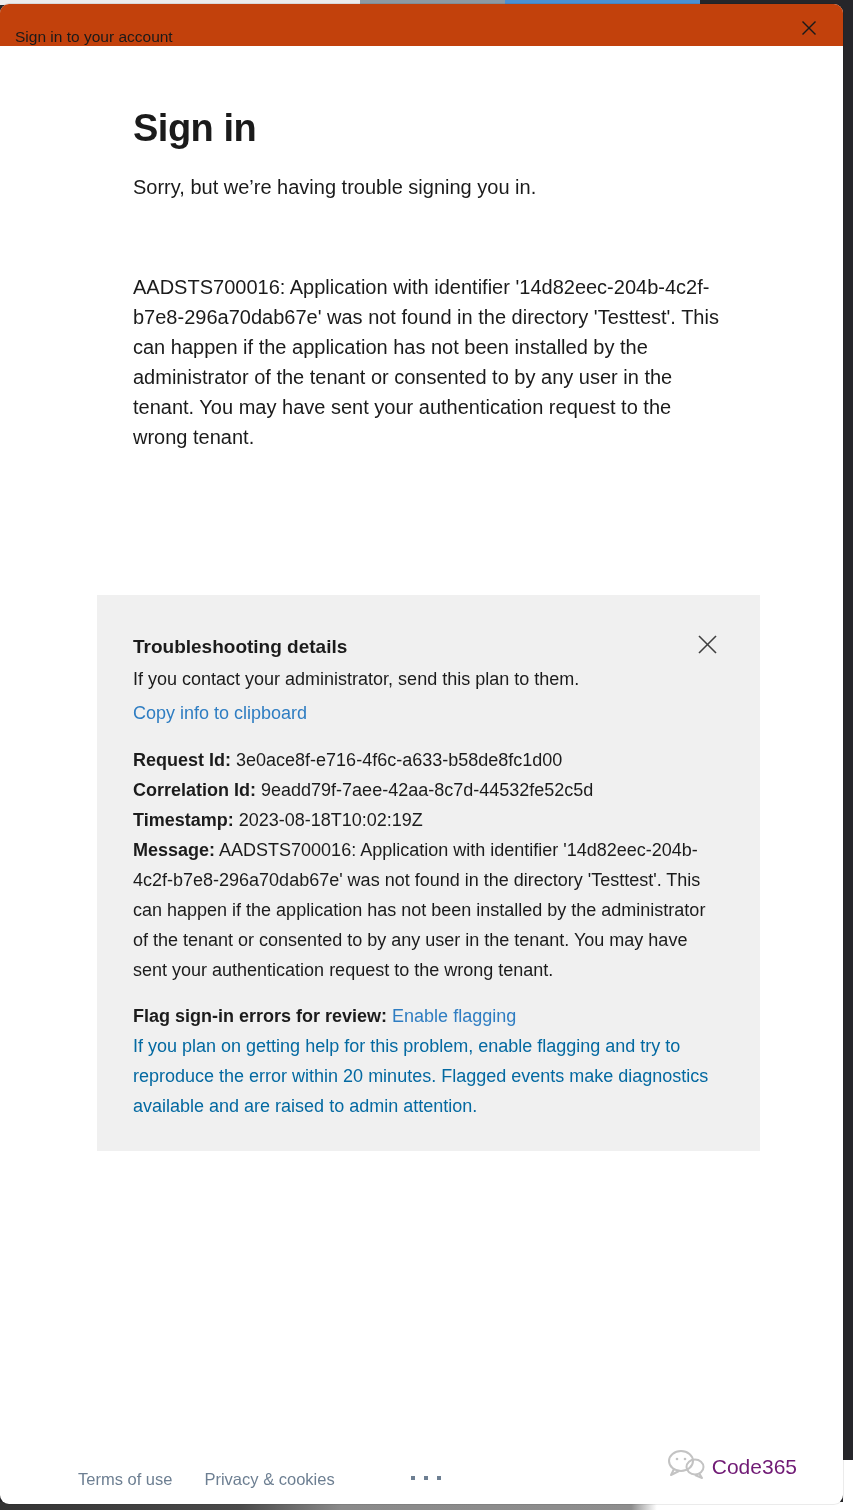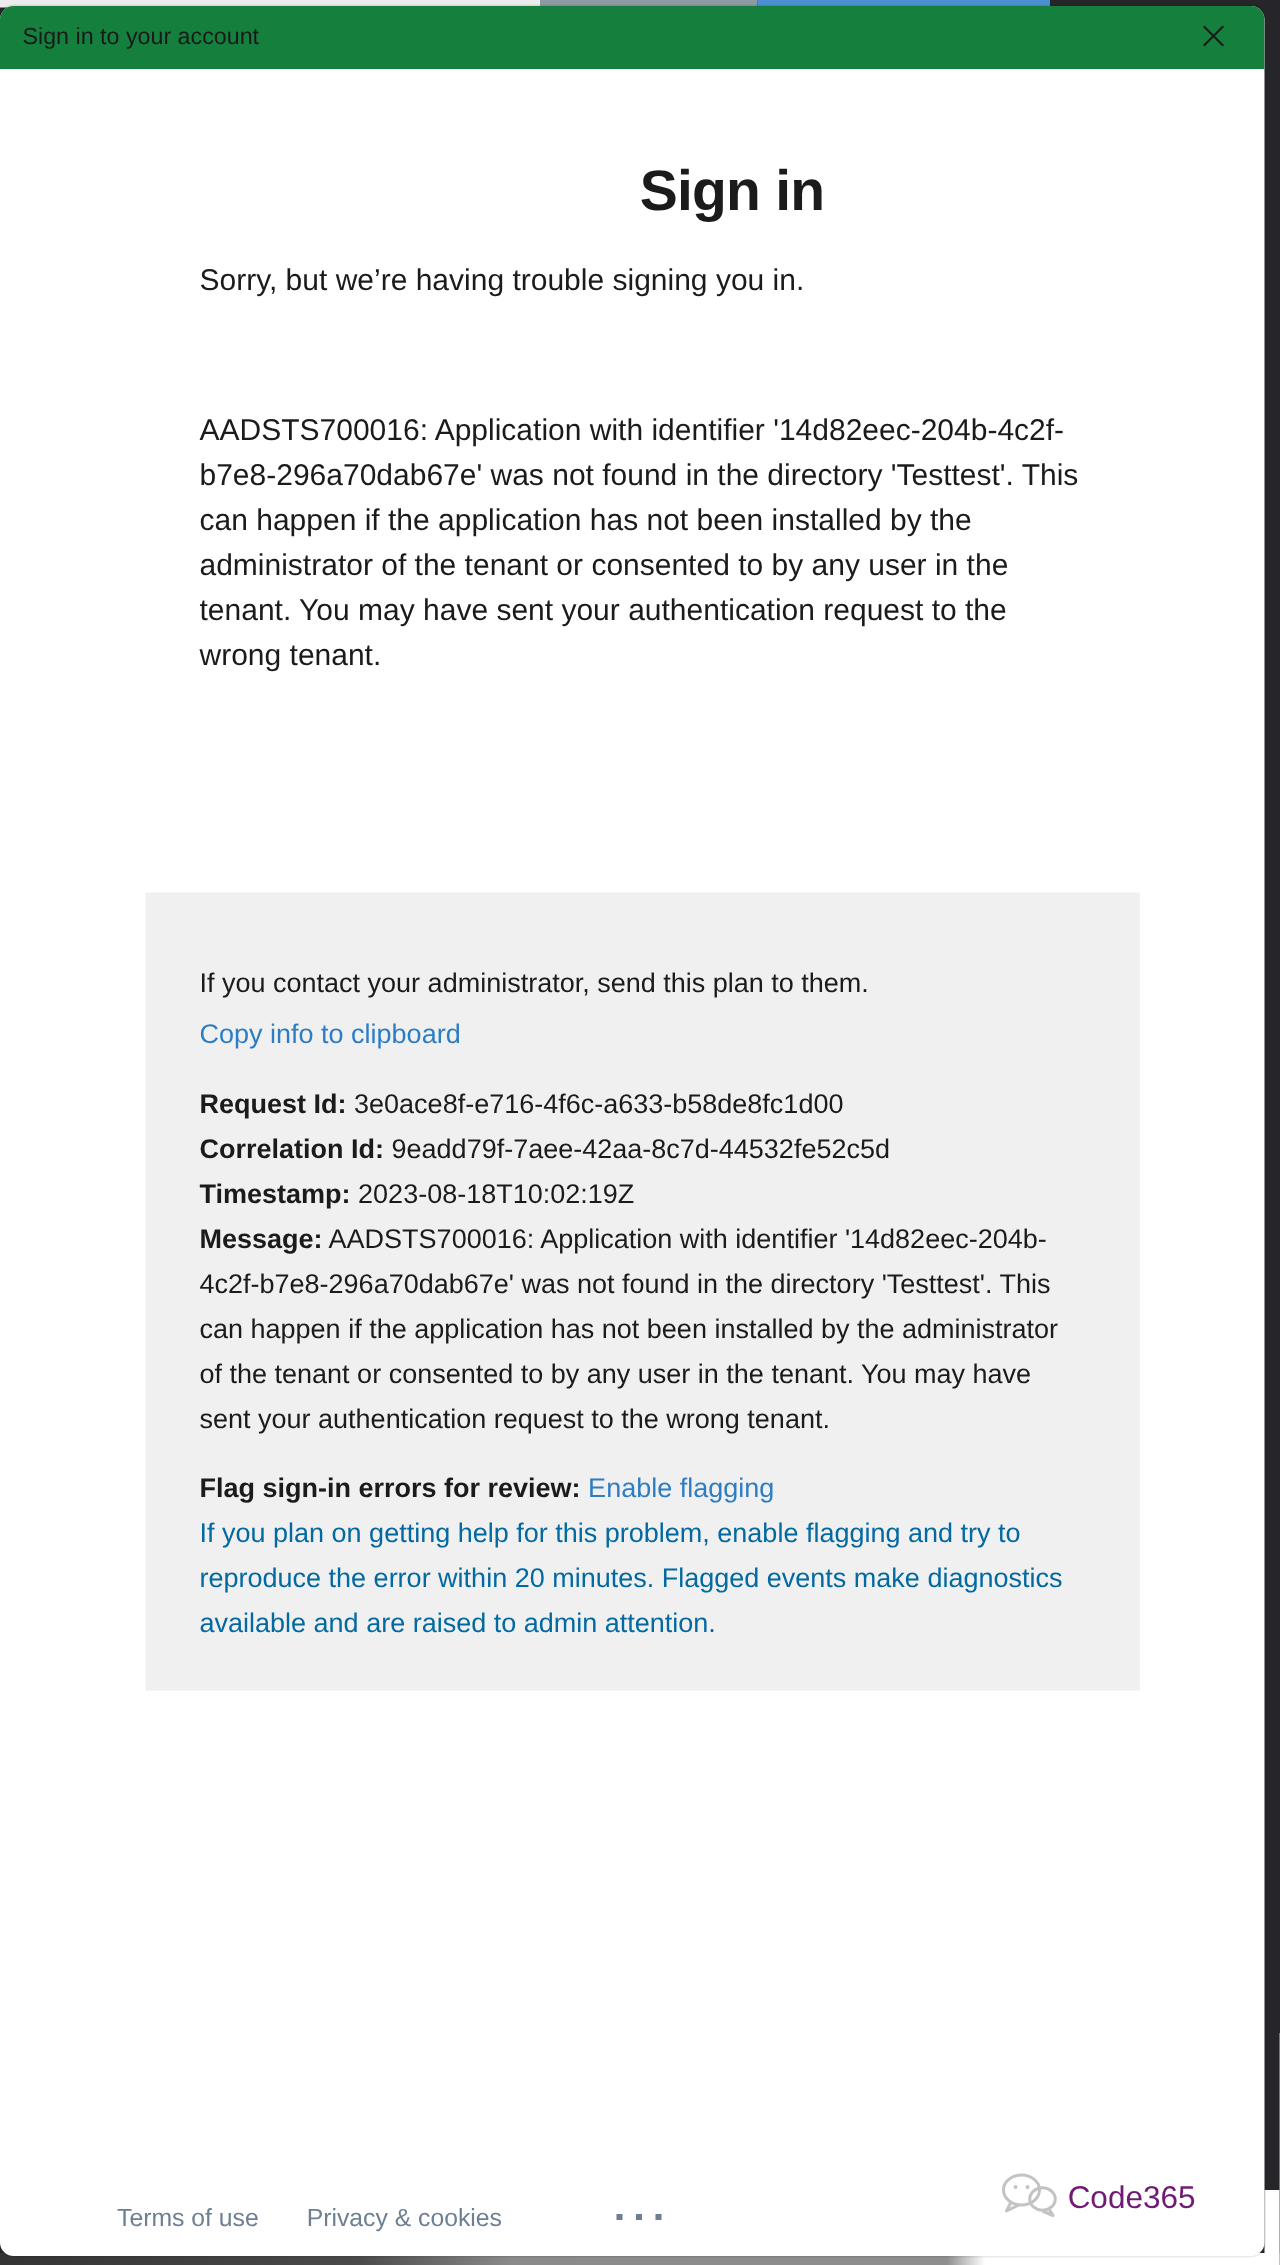--- a/index.html
+++ b/index.html
@@ -14,29 +14,29 @@
   .bg-strip.s4 { left:700px; width:153px; background:#26262a; }
   .bg-bottom { position:absolute; left:0; bottom:0; width:853px; height:8px;
     background:linear-gradient(90deg,#343434 0%,#4a4a4a 28%,#8a8a8a 40%,#8e8e8e 74%,#ffffff 77%,#ffffff 100%); }
   .bg-right { position:absolute; top:0; right:0; width:10px; height:1460px; background:#26262a; }
   .bg-right-low { position:absolute; right:0; bottom:0; width:10px; height:50px; background:#ffffff; }
 
   .dialog { position:absolute; left:0; top:4px; width:843px; height:1500px;
     background:#ffffff; border-radius:9px; overflow:hidden;
     box-shadow:0 0 0 1px rgba(0,0,0,0.08); }
 
-  .titlebar { height:42px; background:#15803d; display:flex; align-items:center;
+  .titlebar { height:42px; background:#c2410c; display:flex; align-items:flex-end;
     padding:0 17px 0 15px; }
   .titlebar .title { font-size:15.5px; color:#1a1a1a; flex:1; }
   .titlebar .close-btn { width:34px; height:34px; border:none; background:transparent;
     display:flex; align-items:center; justify-content:center; cursor:pointer; }
 
   .content { position:relative; }
   h1.heading { margin:62px 0 0 133px; font-size:38px; line-height:40px; font-weight:700;
-    color:#1b1b1b; letter-spacing:-0.5px;text-align:center; }
+    color:#1b1b1b; letter-spacing:-0.5px; }
   p.subheading { margin:26px 0 0 133px; font-size:20px; line-height:26px; color:#1b1b1b; }
   p.error { margin:72px 0 0 133px; width:594px; font-size:20px; line-height:30px; color:#1b1b1b; }
 
   .panel { margin:143px 0 0 97px; width:663px; background:#f0f0f0;
     padding:40px 40px 30px 36px; }
   .panel-header { display:flex; align-items:flex-start; justify-content:space-between; }
   .panel-header h2 { font-size:19px; line-height:24px; font-weight:700; color:#1b1b1b; }
   .panel-close { width:26px; height:26px; border:none; background:transparent; cursor:pointer;
     display:flex; align-items:center; justify-content:center; margin-top:-2px; }
   .panel-sub { margin-top:8px; font-size:18px; line-height:24px; color:#1b1b1b; }
@@ -83,20 +83,31 @@
       </span>
     </button>
   </div>
 
   <div class="content">
     <h1 class="heading">Sign in</h1>
     <p class="subheading">Sorry, but we’re having trouble signing you in.</p>
     <p class="error">AADSTS700016: Application with identifier '14d82eec-204b-4c2f-b7e8-296a70dab67e' was not found in the directory 'Testtest'. This can happen if the application has not been installed by the administrator of the tenant or consented to by any user in the tenant. You may have sent your authentication request to the wrong tenant.</p>
 
     <div class="panel">
+      <div class="panel-header">
+        <h2>Troubleshooting details</h2>
+        <button class="panel-close">
+          <span>
+            <svg width="21" height="21" viewBox="0 0 21 21">
+              <line x1="2" y1="2" x2="19" y2="19" stroke="#3f3f3f" stroke-width="1.6"></line>
+              <line x1="19" y1="2" x2="2" y2="19" stroke="#3f3f3f" stroke-width="1.6"></line>
+            </svg>
+          </span>
+        </button>
+      </div>
       <p class="panel-sub">If you contact your administrator, send this plan to them.</p>
       <a class="link copy-link">Copy info to clipboard</a>
 
       <div class="details">
         <p><b>Request Id:</b> <span>3e0ace8f-e716-4f6c-a633-b58de8fc1d00</span></p>
         <p><b>Correlation Id:</b> <span>9eadd79f-7aee-42aa-8c7d-44532fe52c5d</span></p>
         <p><b>Timestamp:</b> <span>2023-08-18T10:02:19Z</span></p>
         <p><b>Message:</b> <span>AADSTS700016: Application with identifier '14d82eec-204b-4c2f-b7e8-296a70dab67e' was not found in the directory 'Testtest'. This can happen if the application has not been installed by the administrator of the tenant or consented to by any user in the tenant. You may have sent your authentication request to the wrong tenant.</span></p>
       </div>
 

